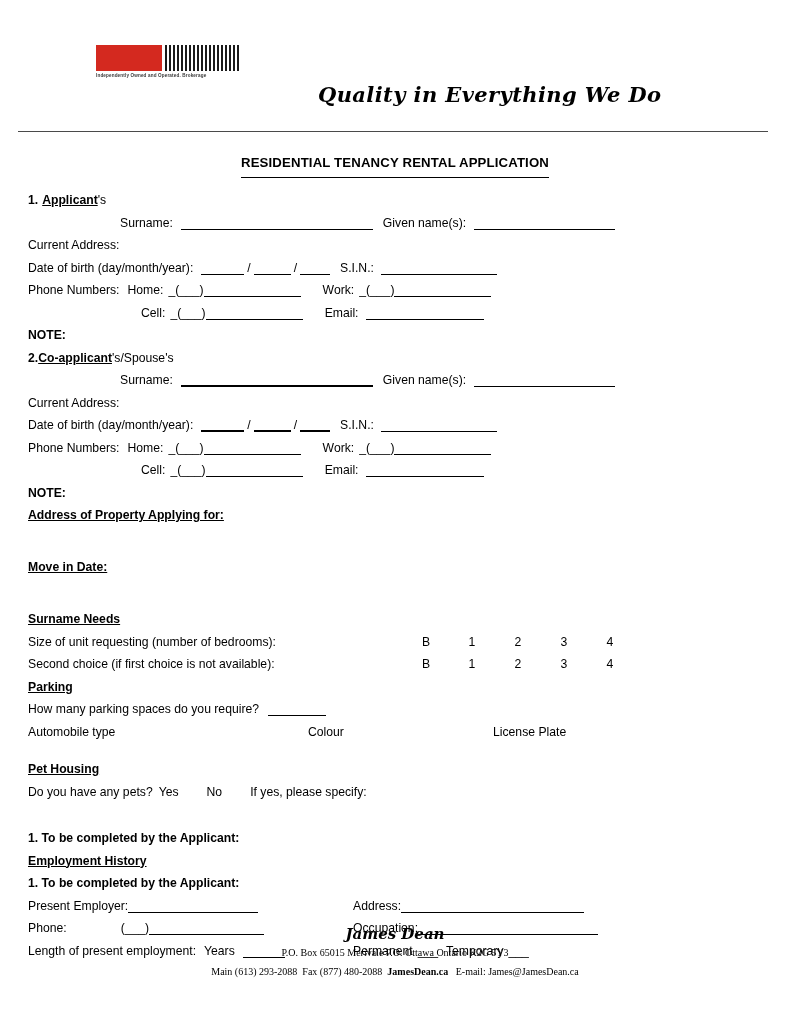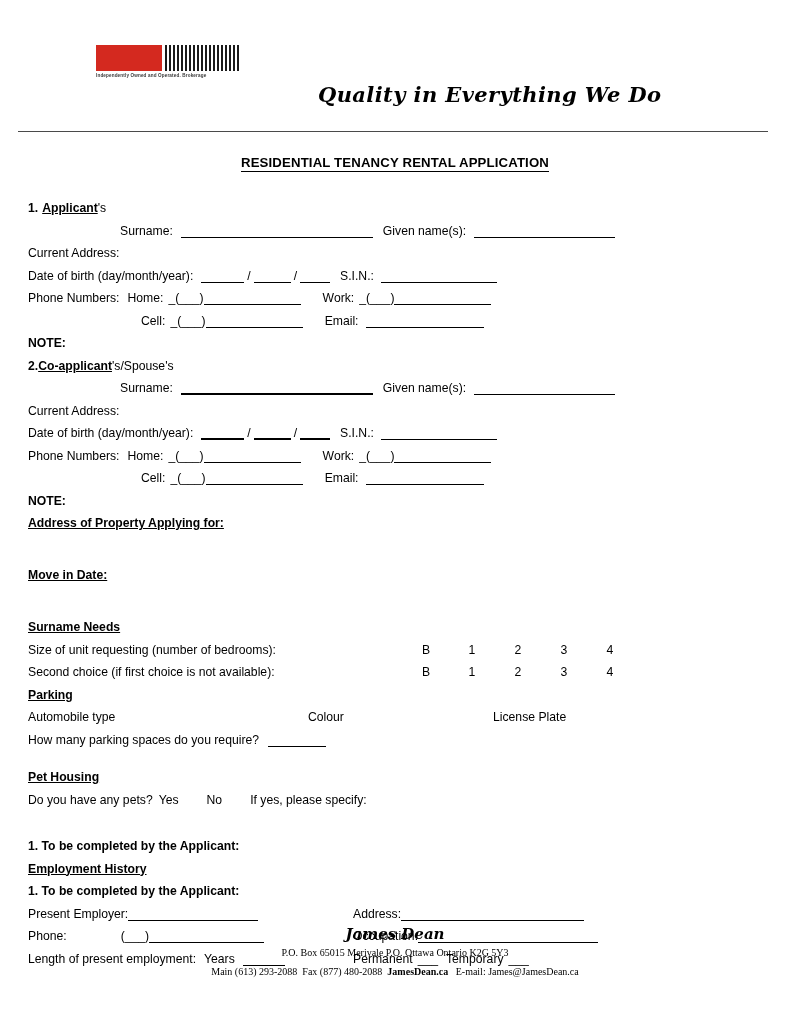--- a/index.html
+++ b/index.html
@@ -114,27 +114,27 @@
   }
   .doc-title {
     text-align: center;
     font-size: 13.2px;
     font-weight: bold;
     margin-top: 23px;
     letter-spacing: 0.15px;
   }
   .doc-title span {
     border-bottom: 1.6px solid #000;
-    padding-bottom: 1px;
+    padding-bottom: 7px;
   }
 
   .inner {
     padding-left: 28px;
     padding-right: 12px;
-    margin-top: 27px;
+    margin-top: 19px;
   }
   .ln {
     font-size: 12.2px;
     line-height: 22.5px;
     white-space: nowrap;
     position: relative;
   }
   .b  { font-weight: bold; }
   .bu { font-weight: bold; text-decoration: underline; }
   .gap-sm { height: 7px; }
@@ -265,27 +265,27 @@
         <span class="opt" style="width:46px">B</span>
         <span class="opt" style="width:46px">1</span>
         <span class="opt" style="width:46px">2</span>
         <span class="opt" style="width:46px">3</span>
         <span class="opt" style="width:46px">4</span>
       </div>
 
       
       <div class="ln"><span class="bu">Parking</span></div>
 
+      <div class="ln"><span>How many parking spaces do you require?</span><span class="sp" style="width:9px"></span><span class="fill" style="width:58px"></span></div>
+
       <div class="ln row-flex">
         <span style="width:280px;display:inline-block">Automobile type</span>
         <span style="width:185px;display:inline-block">Colour</span>
         <span style="display:inline-block">License Plate</span>
       </div>
-
-      <div class="ln"><span>How many parking spaces do you require?</span><span class="sp" style="width:9px"></span><span class="fill" style="width:58px"></span></div>
 
       <div class="gap-md"></div>
 
       
       <div class="ln"><span class="bu">Pet Housing</span></div>
 
       <div class="ln"><span>Do you have any pets?</span><span class="sp" style="width:6px"></span><span>Yes</span><span class="sp" style="width:28px"></span><span>No</span><span class="sp" style="width:28px"></span><span>If yes, please specify:</span></div>
 
       <div class="gap-lg"></div>
 

